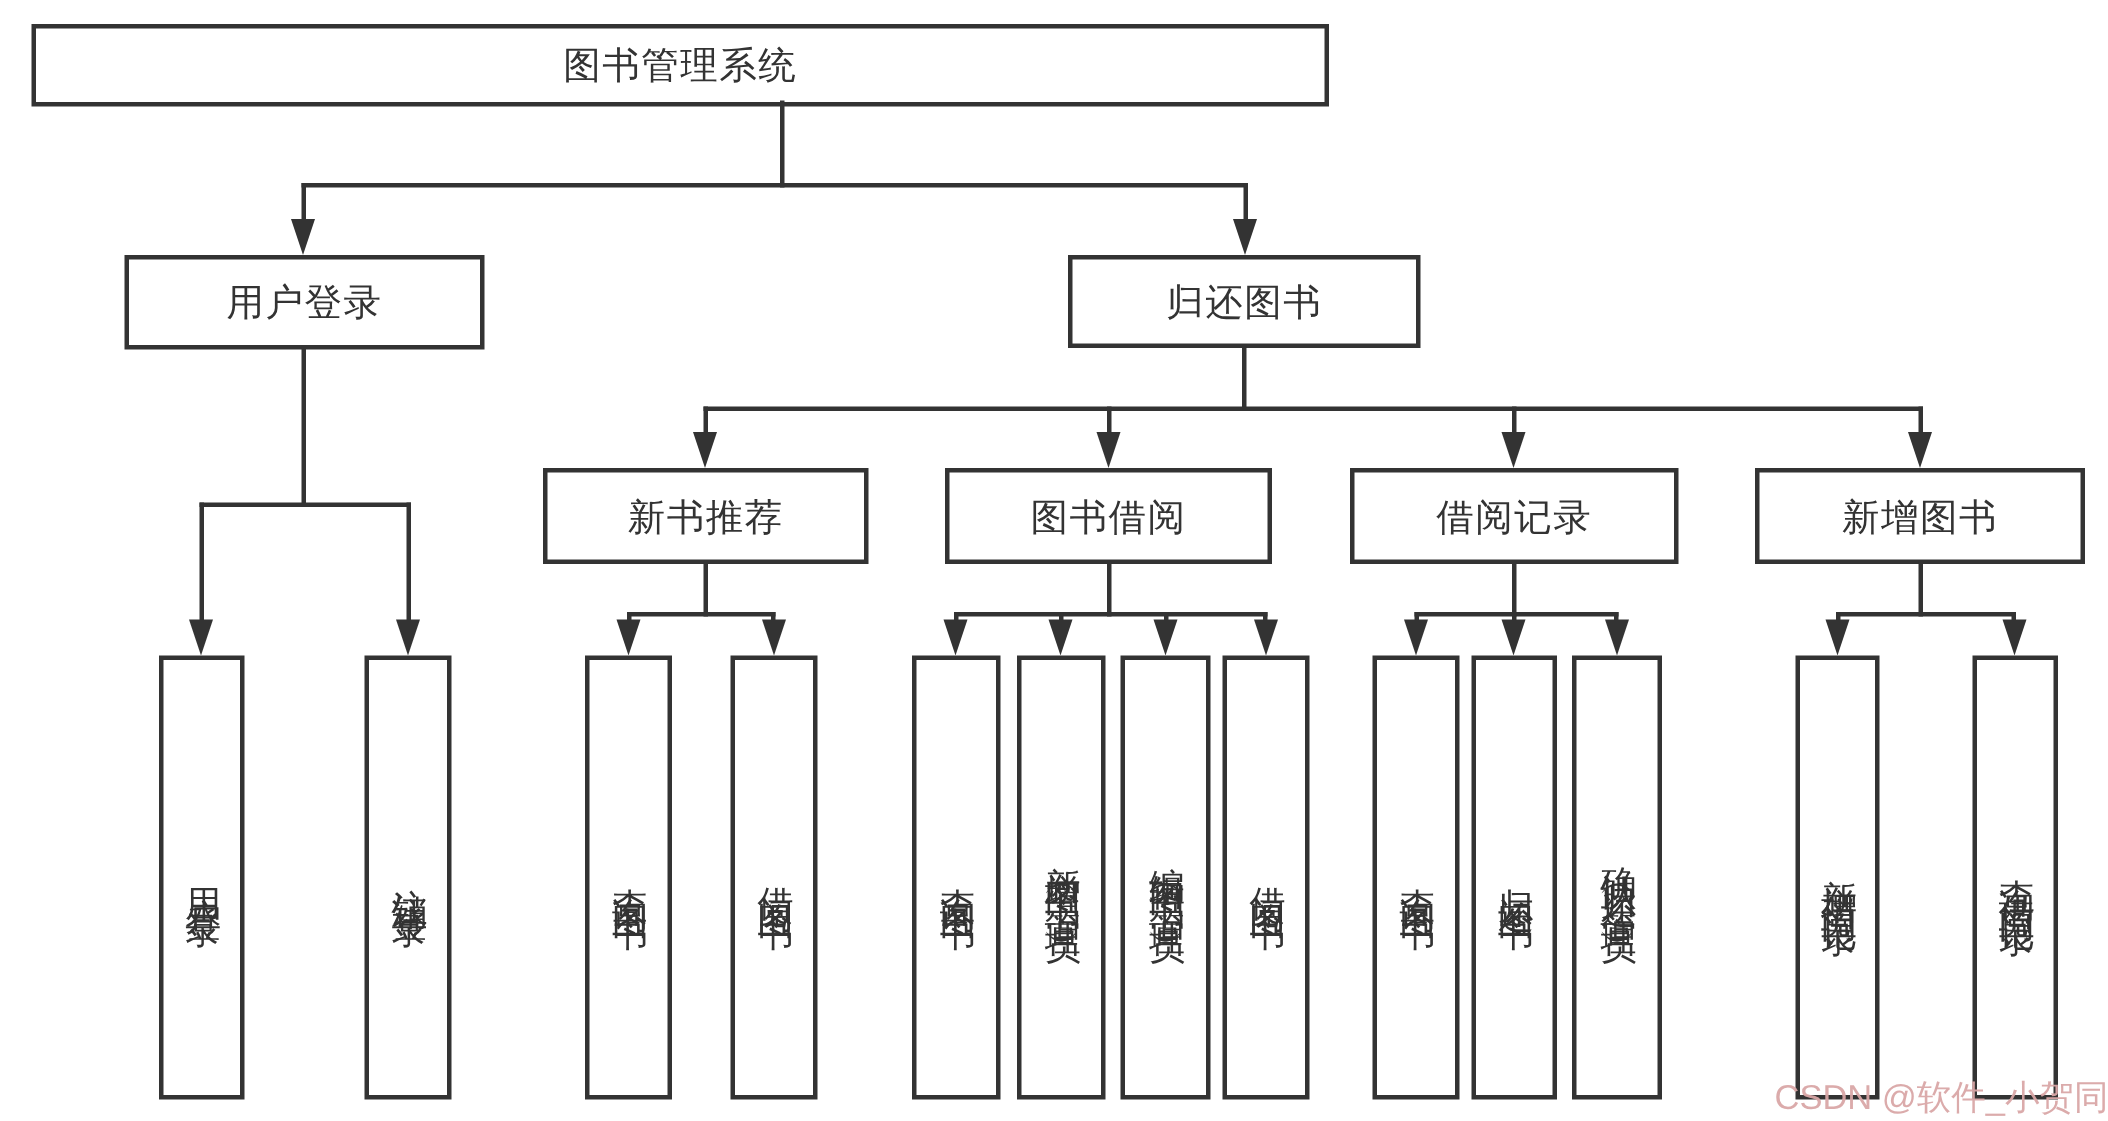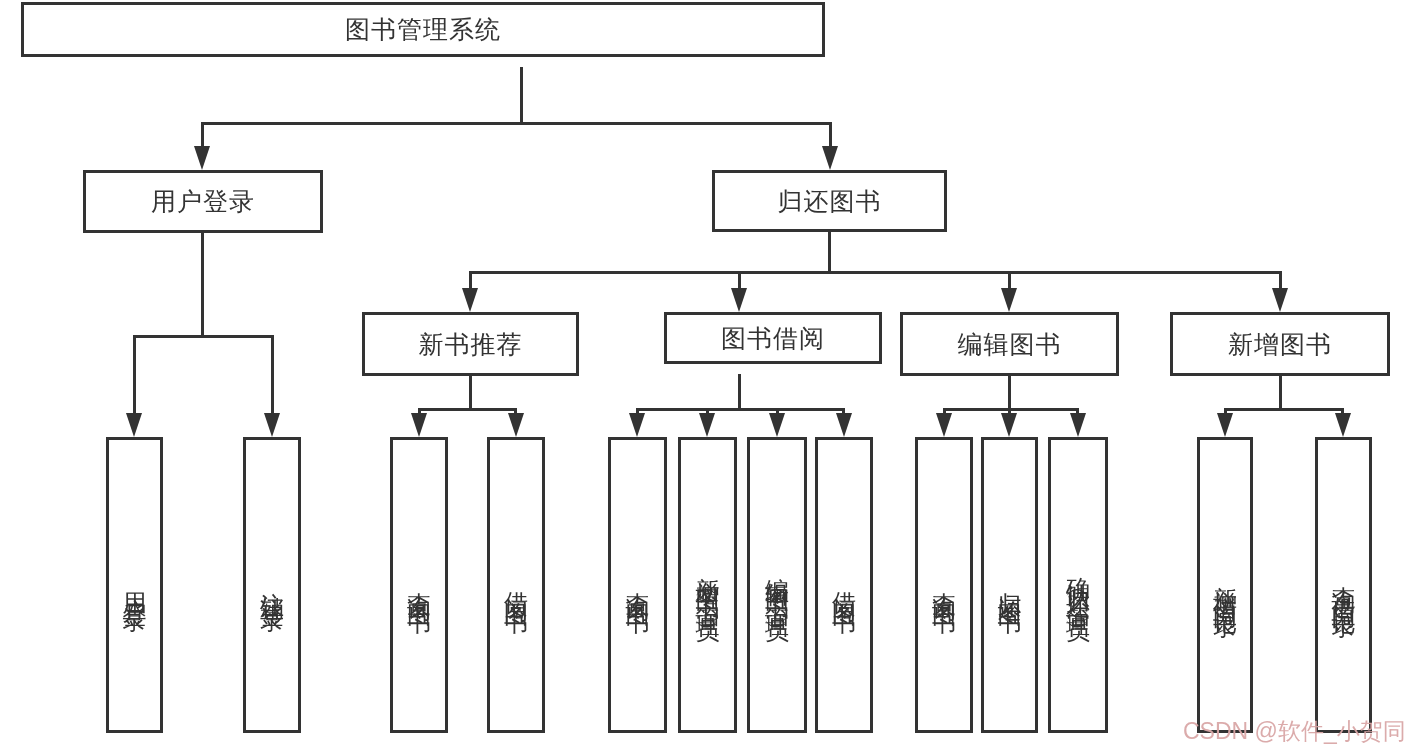--- a/index.html
+++ b/index.html
@@ -43,21 +43,21 @@
     color:rgba(217,167,167,0.95);
     white-space:nowrap;
     z-index:5;
   }
 </style>
 </head>
 <body>
 
 <div class="stage">
 
-  <div class="box hbox" style="left:21px;top:2px;width:804px;height:55px">
+  <div class="box hbox" style="left:21px;top:16px;width:865px;height:55px">
     <span>图书管理系统</span>
   </div>
 
   <div class="line" style="left:520px;top:67px;width:3px;height:58px"></div>
   <div class="line" style="left:201px;top:122px;width:630px;height:3px"></div>
   <div class="line" style="left:201px;top:122px;width:3px;height:26px"></div>
   <div class="arrowhead" style="left:194px;top:146px"></div>
   <div class="line" style="left:829px;top:122px;width:3px;height:26px"></div>
   <div class="arrowhead" style="left:822px;top:146px"></div>
 
@@ -82,25 +82,25 @@
   <div class="line" style="left:738px;top:271px;width:3px;height:20px"></div>
   <div class="arrowhead" style="left:731px;top:288px"></div>
   <div class="line" style="left:1008px;top:271px;width:3px;height:20px"></div>
   <div class="arrowhead" style="left:1001px;top:288px"></div>
   <div class="line" style="left:1279px;top:271px;width:3px;height:20px"></div>
   <div class="arrowhead" style="left:1272px;top:288px"></div>
 
   <div class="box hbox" style="left:362px;top:312px;width:217px;height:64px">
     <span>新书推荐</span>
   </div>
-  <div class="box hbox" style="left:664px;top:312px;width:218px;height:52px">
+  <div class="box hbox" style="left:630px;top:312px;width:218px;height:64px">
     <span>图书借阅</span>
   </div>
   <div class="box hbox" style="left:900px;top:312px;width:219px;height:64px">
-    <span>编辑图书</span>
+    <span>借阅记录</span>
   </div>
   <div class="box hbox" style="left:1170px;top:312px;width:220px;height:64px">
     <span>新增图书</span>
   </div>
 
   <div class="line" style="left:469px;top:374px;width:3px;height:37px"></div>
   <div class="line" style="left:418px;top:408px;width:99px;height:3px"></div>
   <div class="line" style="left:418px;top:408px;width:3px;height:10px"></div>
   <div class="arrowhead" style="left:411px;top:413px"></div>
   <div class="line" style="left:514px;top:408px;width:3px;height:10px"></div>

